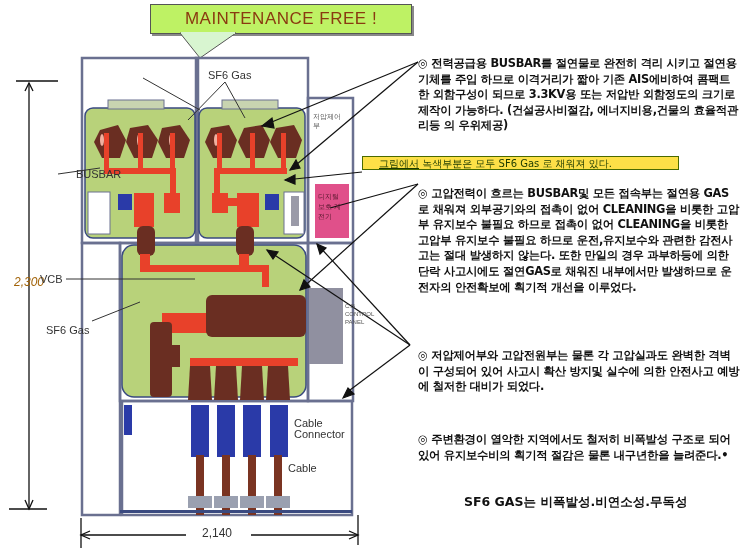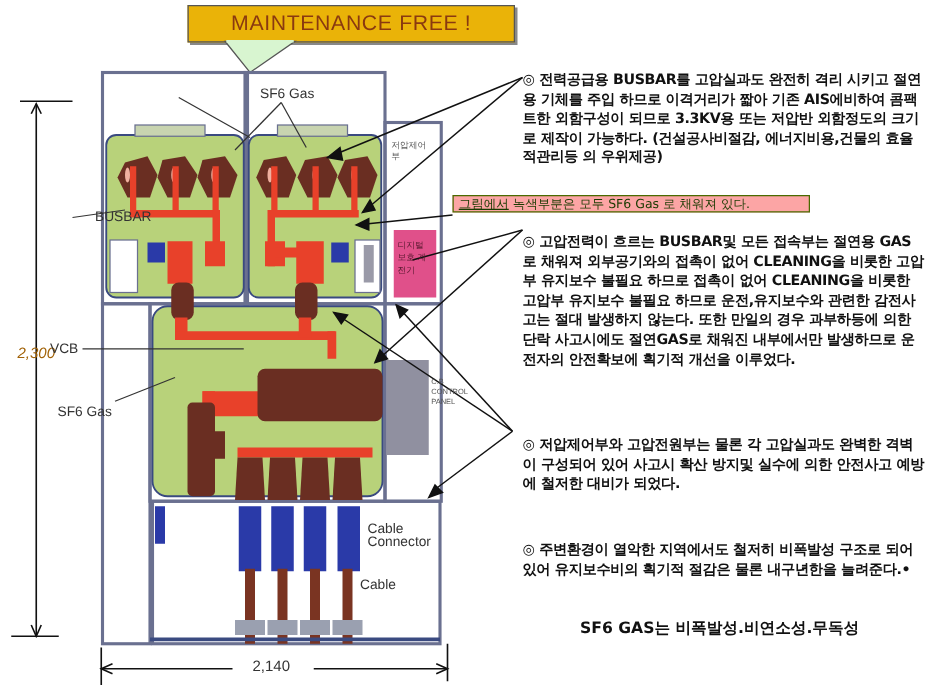--- a/index.html
+++ b/index.html
@@ -1,22 +1,22 @@
 <!DOCTYPE html>
 <html><head>
 <meta charset="utf-8">
 <style>
   html,body{margin:0;padding:0;background:#fff;}
   body{width:740px;height:550px;position:relative;overflow:hidden;font-family:"DejaVu Sans",sans-serif;}
   .abs{position:absolute;}
-  #callout{left:150px;top:4px;width:260px;height:28px;background:#eab308;border:1px solid #555;box-shadow:2px 2px 0 #888;
+  #callout{left:150px;top:4px;width:260px;height:28px;background:#bef264;border:1px solid #555;box-shadow:2px 2px 0 #888;
     font-family:"Liberation Sans",sans-serif;font-size:17px;color:#8a3a10;text-align:center;line-height:28px;letter-spacing:0.5px;}
   .lbl{font-family:"Liberation Sans",sans-serif;color:#333;font-size:11px;}
   .note{position:absolute;left:418px;width:322px;font-size:11.4px;line-height:15.6px;color:#111;font-weight:bold;letter-spacing:-0.3px;}
-  #green-note{left:362px;top:156px;width:286px;height:14px;background:#fca5a5;border:1px solid #4a6a00;font-size:10px;line-height:14px;color:#1a3a00;padding-left:4px;box-sizing:border-box;}
+  #green-note{left:362px;top:156px;width:317px;height:14px;background:#fde047;border:1px solid #4a6a00;font-size:10px;line-height:14px;color:#1a3a00;padding-left:16px;box-sizing:border-box;}
   #green-note .u{text-decoration:underline;}
   #tagline{left:464px;top:494px;font-size:12.5px;font-weight:bold;color:#111;}
 </style>
 </head>
 <body>
 
 <div id="callout" class="abs">MAINTENANCE FREE !</div>
 
 <svg class="abs" style="left:0;top:0" width="740" height="550">
 
@@ -181,18 +181,18 @@
 <div class="abs lbl" style="left:288px;top:462px;">Cable</div>
 <div class="abs lbl" style="left:202px;top:526px;font-size:12px;">2,140</div>
 <div class="abs lbl" style="left:313px;top:112px;width:30px;font-size:7px;color:#555;line-height:9px;">저압제어부</div>
 <div class="abs lbl" style="left:318px;top:192px;width:28px;font-size:7px;color:#5a1a30;line-height:10px;">디지털 보호 계전기</div>
 <div class="abs lbl" style="left:345px;top:302px;width:30px;font-size:6px;color:#555;line-height:8px;">C.B CONTROL PANEL</div>
 
 <div id="green-note" class="abs">
   <span class="u">그림에서</span><span> 녹색부분은 모두 SF6 Gas 로 채워져 있다.</span>
 </div>
 
-<div class="note" style="top:56px;">◎ 전력공급용 BUSBAR를 고압실과도 완전히 격리 시키고 절연용 기체를 주입 하므로 이격거리가 짧아 기존 AIS에비하여 콤팩트한 외함구성이 되므로 3.3KV용 또는 저압반 외함정도의 크기로 제작이 가능하다. (건설공사비절감, 에너지비용,건물의 효율적관리등 의 우위제공)</div>
+<div class="note" style="top:56px;">◎ 전력공급용 BUSBAR를 절연물로 완전히 격리 시키고 절연용 기체를 주입 하므로 이격거리가 짧아 기존 AIS에비하여 콤팩트한 외함구성이 되므로 3.3KV용 또는 저압반 외함정도의 크기로 제작이 가능하다. (건설공사비절감, 에너지비용,건물의 효율적관리등 의 우위제공)</div>
 <div class="note" style="top:186px;">◎ 고압전력이 흐르는 BUSBAR및 모든 접속부는 절연용 GAS로 채워져 외부공기와의 접촉이 없어 CLEANING을 비롯한 고압부 유지보수 불필요 하므로 접촉이 없어 CLEANING을 비롯한 고압부 유지보수 불필요 하므로 운전,유지보수와 관련한 감전사고는 절대 발생하지 않는다. 또한 만일의 경우 과부하등에 의한 단락 사고시에도 절연GAS로 채워진 내부에서만 발생하므로 운전자의 안전확보에 획기적 개선을 이루었다.</div>
 <div class="note" style="top:348px;">◎ 저압제어부와 고압전원부는 물론 각 고압실과도 완벽한 격벽이 구성되어 있어 사고시 확산 방지및 실수에 의한 안전사고 예방에 철저한 대비가 되었다.</div>
 <div class="note" style="top:432px;">◎ 주변환경이 열악한 지역에서도 철저히 비폭발성 구조로 되어 있어 유지보수비의 획기적 절감은 물론 내구년한을 늘려준다.•</div>
 
 <div id="tagline" class="abs">SF6 GAS는 비폭발성.비연소성.무독성</div>
 
 </body></html>

